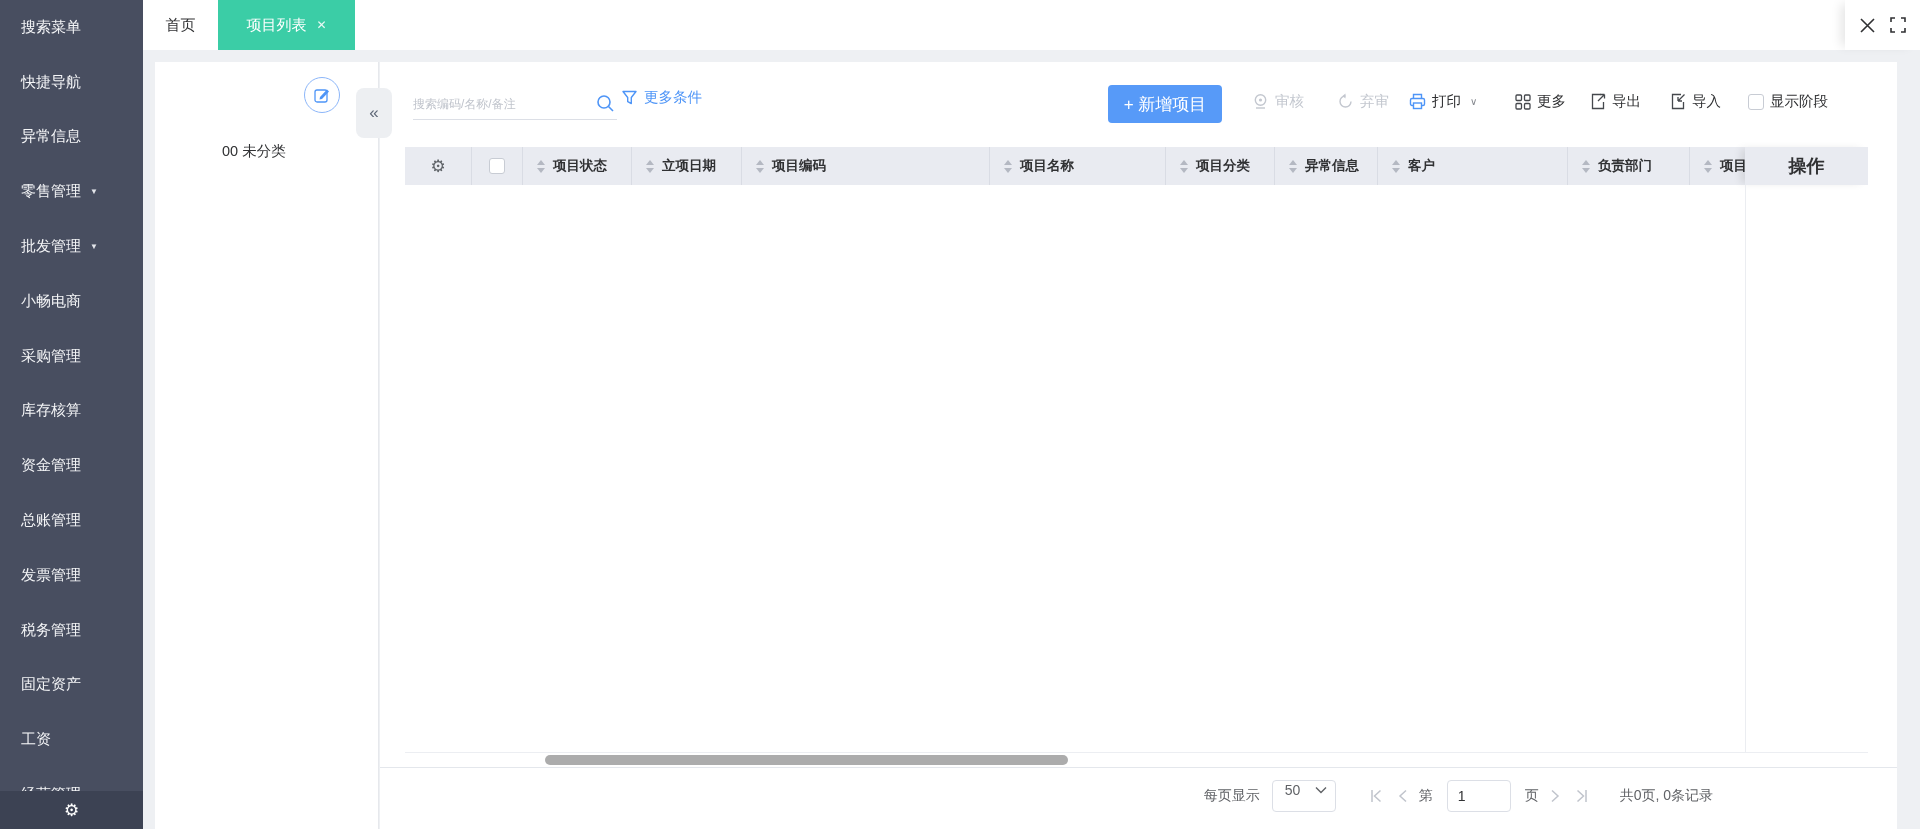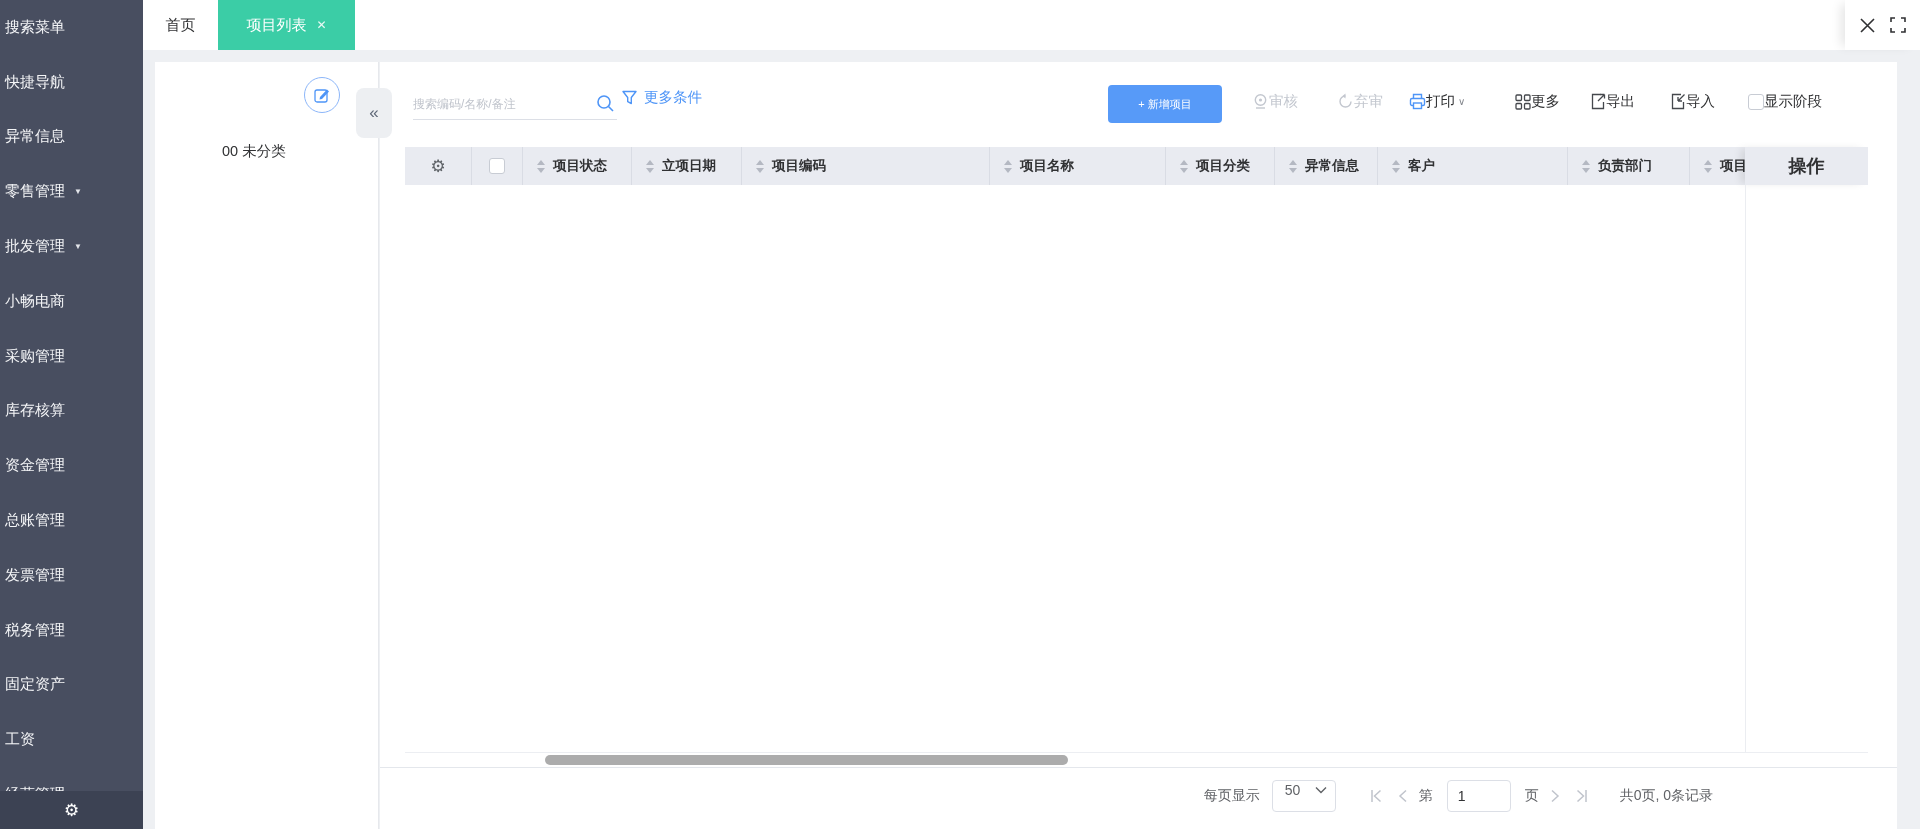--- a/index.html
+++ b/index.html
@@ -2,21 +2,21 @@
 <html><head>
 <meta charset="utf-8">
 <style>
   * { margin:0; padding:0; box-sizing:border-box; }
   html,body { width:1920px; height:829px; overflow:hidden; }
   body { font-family:"Liberation Sans","DejaVu Sans",sans-serif; background:#eef0f3; position:relative; color:#303133; }
 
   
   .sidebar { position:absolute; left:0; top:0; width:143px; height:829px; background:#484e60; z-index:30; }
   .side-menu { position:absolute; left:0; top:0; width:143px; height:793px; overflow:hidden; }
-  .side-item { height:54.8px; display:flex; align-items:center; padding-left:5px; color:#f4f5f7; font-size:15px; cursor:pointer; white-space:nowrap; }
+  .side-item { height:54.8px; display:flex; align-items:center; padding-left:21px; color:#f4f5f7; font-size:15px; cursor:pointer; white-space:nowrap; }
   .side-item .caret { margin-left:9px; font-size:8px; color:#e3e5ea; }
   .side-footer { position:absolute; left:0; bottom:0; width:143px; height:38px; background:#3c4253; display:flex; align-items:center; justify-content:center; z-index:5; }
   .side-footer .gear { color:#ffffff; font-size:17px; line-height:1; }
 
   
   .topbar { position:absolute; left:143px; top:0; width:1777px; height:50px; background:#ffffff; z-index:20; }
   .tab { position:absolute; top:0; height:50px; display:flex; align-items:center; justify-content:center; font-size:15px; cursor:pointer; }
   .tab-home { left:0; width:75px; color:#303133; background:#ffffff; }
   .tab-active { left:75px; width:137px; background:#3bcda6; color:#ffffff; }
   .tab-active .tab-x { margin-left:10px; font-size:12px; color:#ffffff; opacity:.9; }
@@ -34,22 +34,22 @@
 
   
   .main { position:absolute; left:380px; top:62px; width:1517px; height:767px; background:#ffffff; z-index:5; }
 
   
   .search-wrap { position:absolute; left:33px; top:28px; width:204px; height:30px; border-bottom:1px solid #dcdfe6; }
   .search-wrap input { width:170px; height:28px; border:none; outline:none; font-size:12px; color:#303133; font-family:inherit; }
   .search-wrap input::placeholder { color:#c0c4cc; }
   .search-ic { position:absolute; right:2px; top:4px; cursor:pointer; }
   .more-cond { position:absolute; left:242px; top:26px; display:flex; align-items:center; gap:7px; color:#4e95f7; font-size:14.5px; cursor:pointer; }
-  .btn-add { position:absolute; left:728px; top:23px; width:114px; height:38px; background:#579af8; border:none; border-radius:4px; color:#ffffff; font-size:11px; cursor:pointer; font-family:inherit; }
-  .tool-item { position:absolute; top:30px; display:flex; align-items:center; font-size:14.5px; color:#303133; cursor:pointer; white-space:nowrap; }
+  .btn-add { position:absolute; left:728px; top:23px; width:114px; height:38px; background:#579af8; border:none; border-radius:4px; color:#ffffff; font-size:17px; cursor:pointer; font-family:inherit; }
+  .tool-item { position:absolute; top:30px; display:flex; align-items:center; gap:6px; font-size:14.5px; color:#303133; cursor:pointer; white-space:nowrap; }
   .tool-item.disabled { color:#c3c7cf; cursor:not-allowed; }
   .ti-audit { left:872px; } .ti-unaudit { left:957px; } .ti-print { left:1029px; }
   .ti-more { left:1135px; } .ti-export { left:1210px; } .ti-import { left:1290px; } .ti-stage { left:1368px; }
   .chev { font-size:10px; color:#85888e; margin-left:3px; }
   .cbx { width:16px; height:16px; border:1px solid #c8ccd4; border-radius:3px; background:#fff; display:inline-block; cursor:pointer; }
 
   
   .thead { position:absolute; left:25px; top:85px; width:1463px; height:38px; background:#e9ebf1; display:flex; }
   .th { height:38px; display:flex; align-items:center; padding-left:14px; font-size:13.5px; font-weight:bold; color:#303133; border-right:1px solid #d9dce4; overflow:hidden; white-space:nowrap; cursor:pointer; }
   .th.center { justify-content:center; padding-left:0; }

